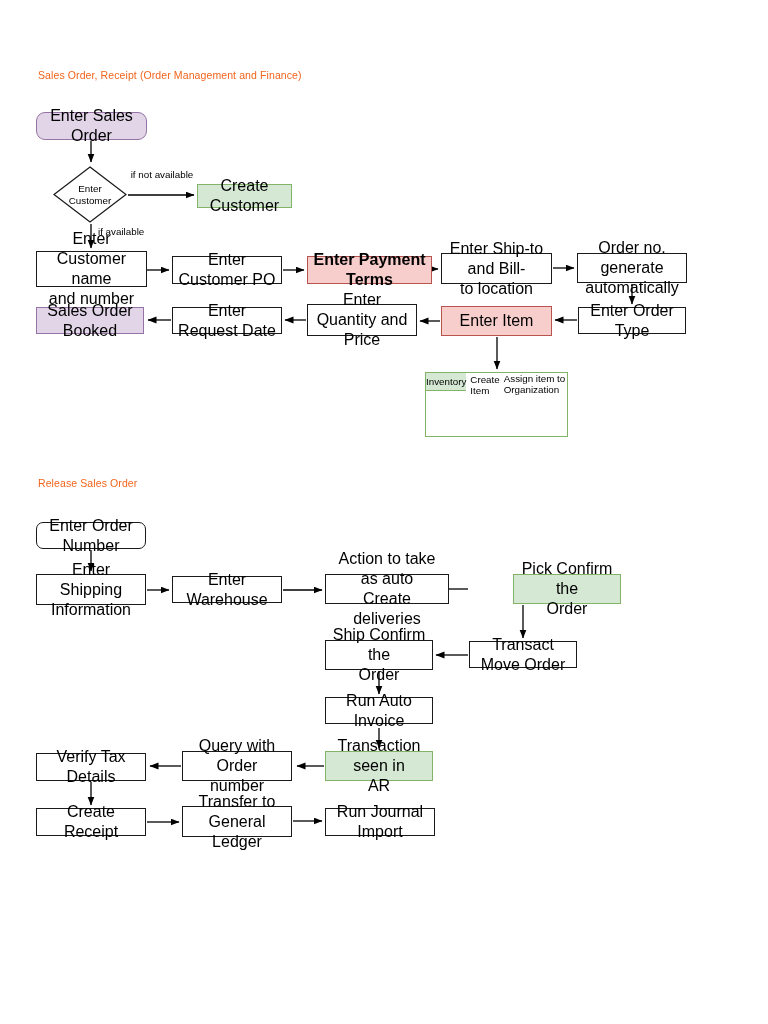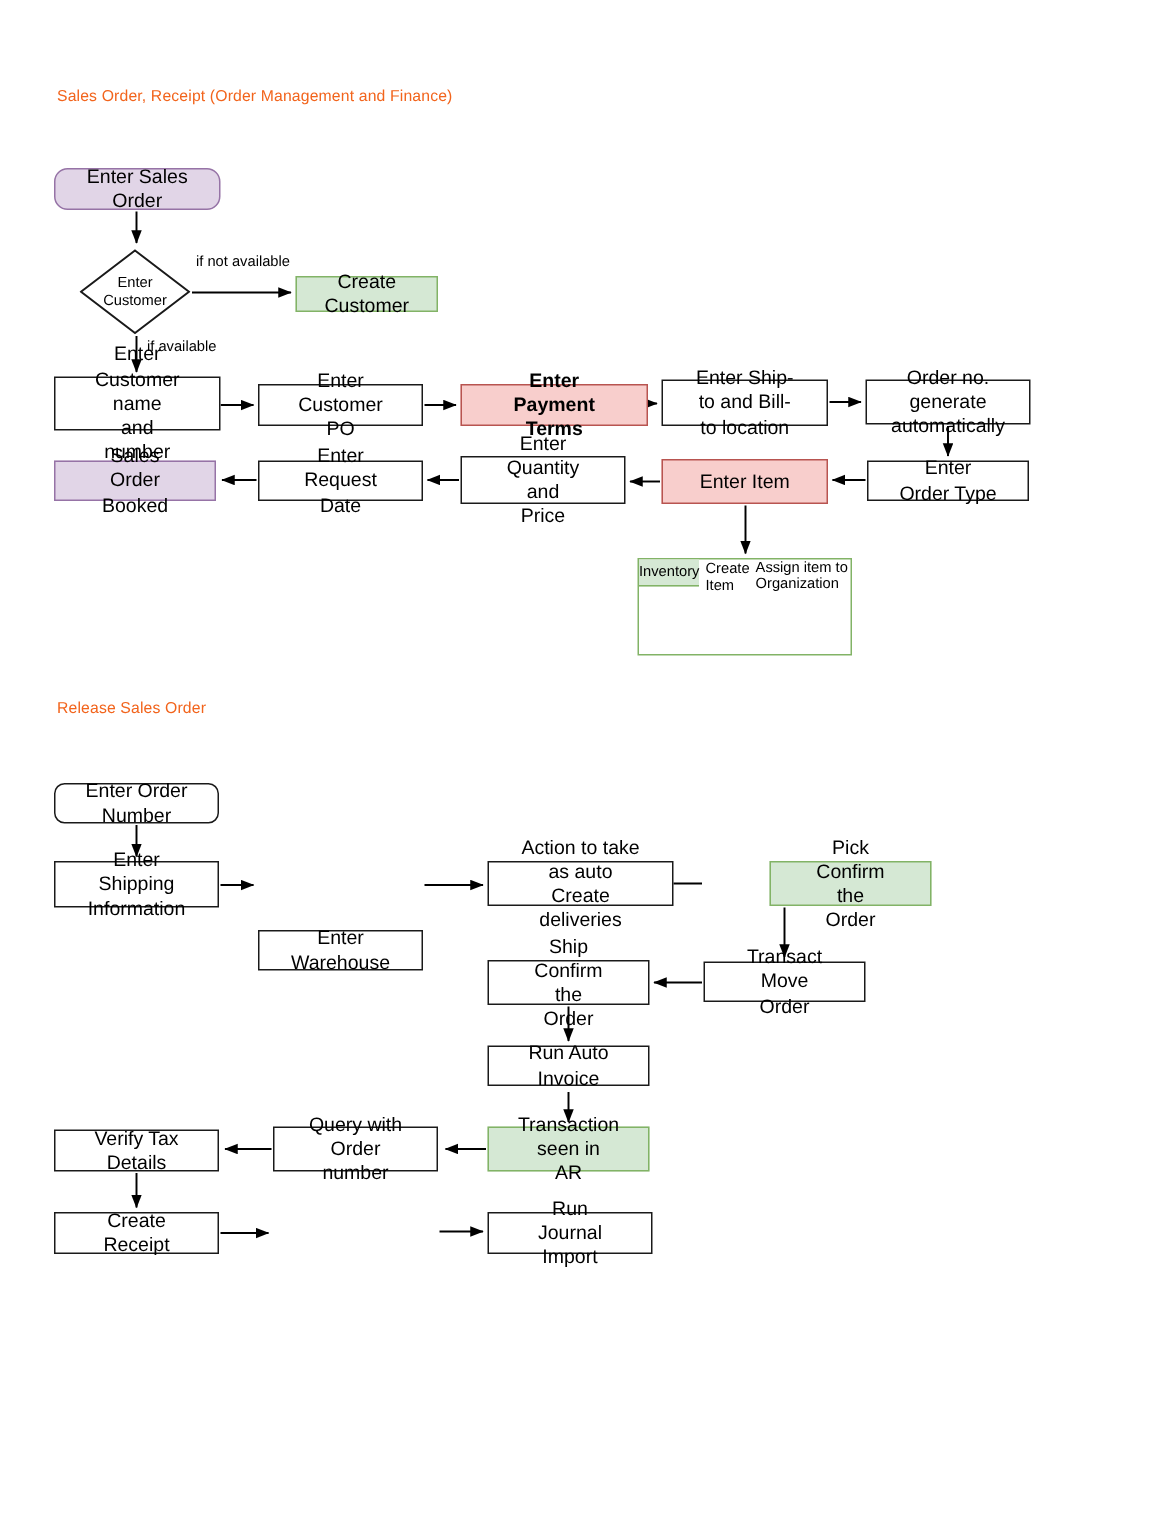--- a/index.html
+++ b/index.html
@@ -7,25 +7,26 @@
   .page {
     position:relative; width:768px; height:1024px; background:#ffffff;
     font-family:"Liberation Sans","DejaVu Sans",sans-serif; color:#000;
     overflow:hidden;
   }
   .edges { position:absolute; left:0; top:0; width:768px; height:1024px; pointer-events:none; }
   .edges line { stroke:#000; stroke-width:1.3; }
   .heading {
     position:absolute; font-size:10.5px; letter-spacing:0.1px; color:#f2641c;
     white-space:nowrap;
+    margin-top:11px;
   }
   .node {
     position:absolute; display:flex; align-items:center; justify-content:center;
-    text-align:center; font-size:13px; line-height:1.25; white-space:pre-line;
-    background:#ffffff; border:1.4px solid #1a1a1a; padding:0 20px;
+    text-align:center; font-size:16px; line-height:1.25; white-space:pre-line;
+    background:#ffffff; border:1.4px solid #1a1a1a; padding:0 4px;
   }
   .rounded  { border-radius:9px; }
   .rounded2 { border-radius:7px; }
   .purple { background:#e1d5e7; border-color:#9673a6; }
   .green  { background:#d5e8d4; border-color:#82b366; }
   .pink   { background:#f8cecc; border-color:#b85450; }
   .edge-label {
     position:absolute; font-size:9.8px; text-align:center; white-space:nowrap;
   }
   .diamond-wrap { position:absolute; }
@@ -125,32 +126,34 @@
     <div class="inv-row r1">Create Item</div>
     <div class="inv-row r2">Assign item to Organization</div>
   </div>
 
   <div class="heading" style="left:38px; top:466px;">Release Sales Order</div>
 
   <div class="node rounded2" style="left:36px; top:522px; width:110px; height:27px;">Enter Order Number</div>
 
   <div class="node" style="left:36px; top:574px; width:110px; height:31px;">Enter Shipping
 Information</div>
-  <div class="node" style="left:172px; top:576px; width:110px; height:27px;margin-top:44px;">Enter Warehouse</div>
+  <div class="node" style="left:172px; top:576px; width:110px; height:27px;">Enter Warehouse</div>
   <div class="node" style="left:325px; top:574px; width:124px; height:30px;">Action to take as auto
 Create deliveries</div>
   <div class="node green" style="left:469px; top:574px; width:108px; height:30px;margin-left:44px;">Pick Confirm the
 Order</div>
 
   <div class="node" style="left:469px; top:641px; width:108px; height:27px;">Transact Move Order</div>
   <div class="node" style="left:325px; top:640px; width:108px; height:30px;">Ship Confirm the
 Order</div>
   <div class="node" style="left:325px; top:697px; width:108px; height:27px;">Run Auto Invoice</div>
   <div class="node green" style="left:325px; top:751px; width:108px; height:30px;">Transaction seen in
 AR</div>
   <div class="node" style="left:182px; top:751px; width:110px; height:30px;">Query with Order
 number</div>
   <div class="node" style="left:36px; top:753px; width:110px; height:28px;">Verify Tax Details</div>
 
   <div class="node" style="left:36px; top:808px; width:110px; height:28px;">Create Receipt</div>
+  <div class="node" style="left:182px; top:806px; width:110px; height:31px;">Transfer to General
+Ledger</div>
   <div class="node" style="left:325px; top:808px; width:110px; height:28px;">Run Journal Import</div>
 
 </div>
 
 </body></html>

